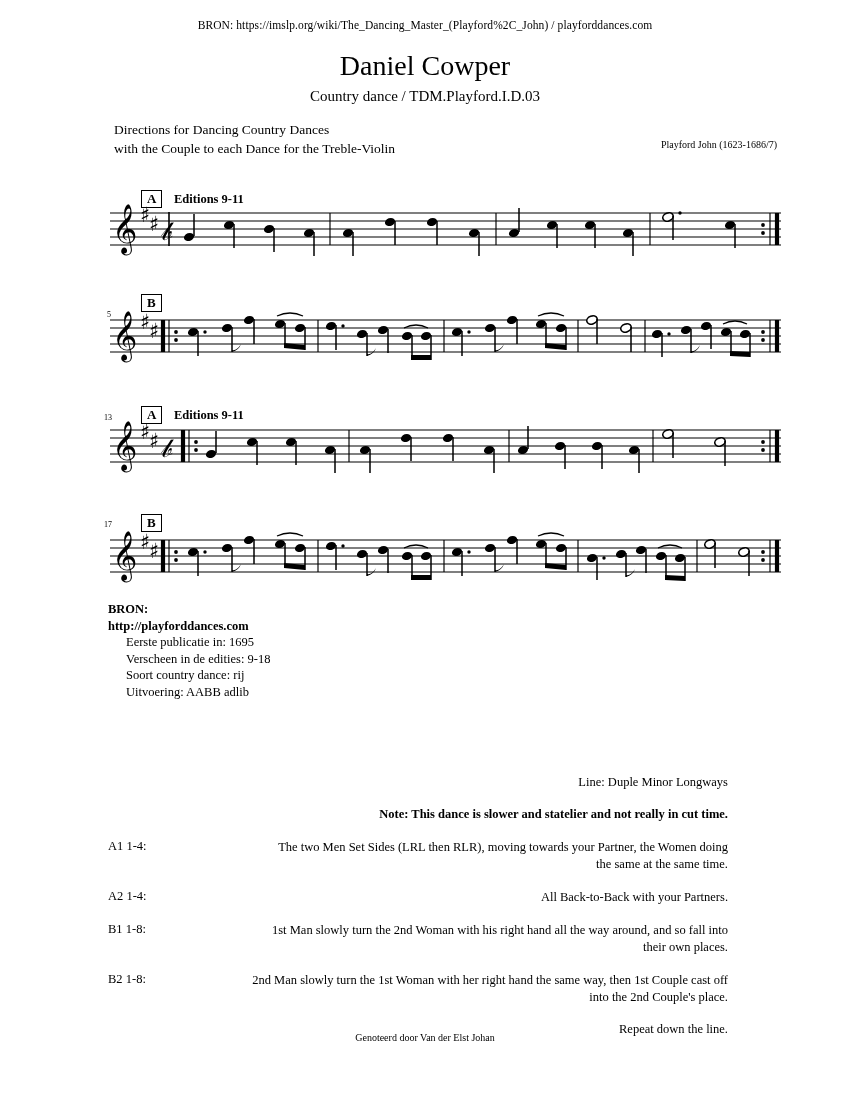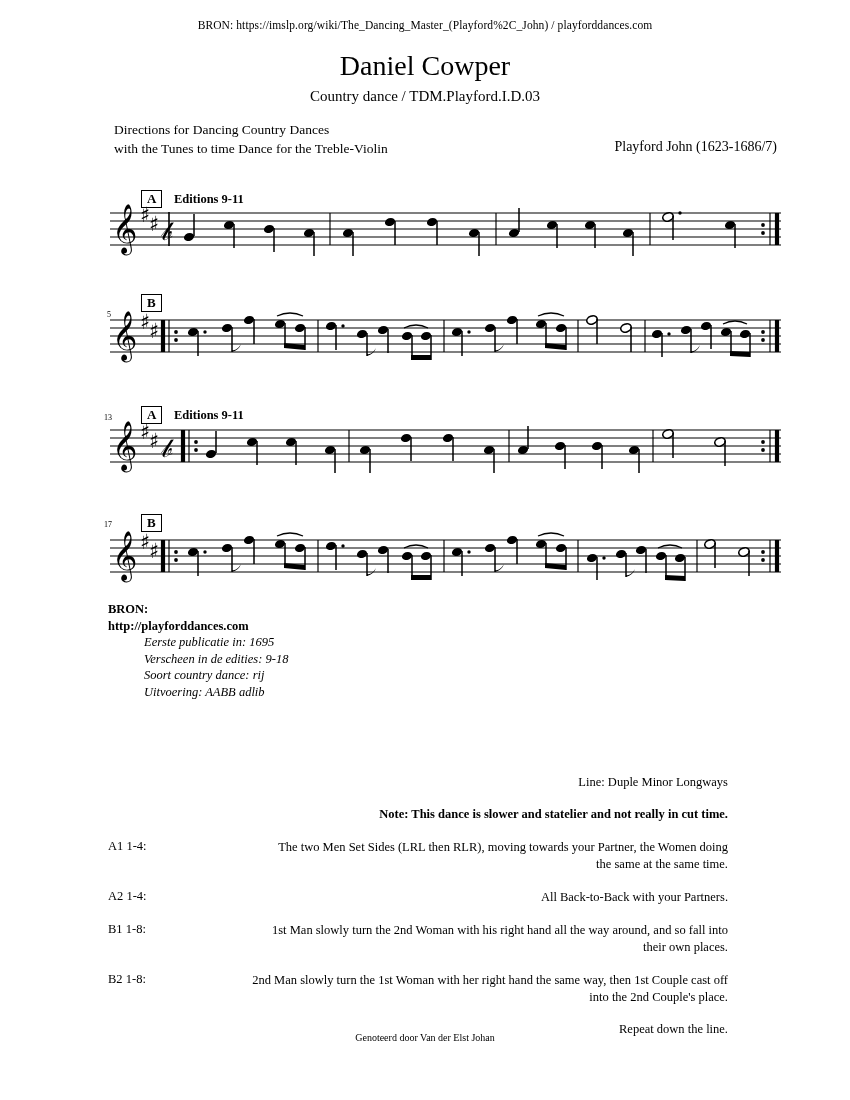--- a/index.html
+++ b/index.html
@@ -22,21 +22,21 @@
     text-align:center; font-size:28px; font-weight:400;
   }
   .doc-subtitle {
     position:absolute; top:88px; left:0; width:850px;
     text-align:center; font-size:15px;
   }
   .header-left {
     position:absolute; top:120px; left:114px; font-size:13.5px; line-height:19px;
   }
   .header-right {
-    position:absolute; top:139px; right:73px; font-size:14px;
+    position:absolute; top:139px; right:73px; font-size:10px;
   }
 
   
   .system { position:absolute; left:0; top:0; }
   svg { display:block; overflow:visible; }
   .stf { stroke:#000; stroke-width:1.05; }
   .bar { stroke:#000; stroke-width:1.15; }
   .barthick { stroke:#000; stroke-width:4.2; }
   .stem { stroke:#000; stroke-width:1.5; }
   .beam { fill:#000; }
@@ -54,21 +54,21 @@
     font-family:"Liberation Serif", serif;
     line-height:13px;
     background:#fff;
   }
   .rehearsal-label {
     position:absolute; font-size:12.5px; font-weight:bold;
   }
 
   .bron-block { position:absolute; left:108px; top:601px; font-size:12.5px; line-height:16.5px; }
   .bron-block .b { font-weight:bold; }
-  .bron-block .ind { margin-left:36px;font-style:italic; }
+  .bron-block .ind { margin-left:18px; }
 
   .notes-block { position:absolute; left:108px; top:775px; width:620px; font-size:12.5px;text-align:right; }
   .notes-block .line-row { margin-bottom:17px; }
   .notes-block .note-row { margin-bottom:17px; font-weight:bold; }
   .fig { margin-bottom:16px; display:flex;gap:48px; }
   .fig-tag { white-space:pre; flex:0 0 auto; }
   .fig-txt { flex:1 1 auto; line-height:17px; }
   .fig-txt .cont { display:block; margin-left:38px; }
   .repeat-line { margin-top:12px; }
 
@@ -81,21 +81,21 @@
 <body>
 
 <div class="page">
 
   <div class="src-line">BRON: https://imslp.org/wiki/The_Dancing_Master_(Playford%2C_John) / playforddances.com</div>
   <div class="doc-title">Daniel Cowper</div>
   <div class="doc-subtitle">Country dance / TDM.Playford.I.D.03</div>
 
   <div class="header-left">
     <div>Directions for Dancing Country Dances</div>
-    <div>with the Tunes to time Dance for the Treble-Violin</div>
+    <div>with the Couple to each Dance for the Treble-Violin</div>
   </div>
   <div class="header-right">Playford John (1623-1686/7)</div>
 
   <div class="rehearsal" style="left:141px; top:190px;">A</div>
   <div class="rehearsal-label" style="left:174px; top:192px;">Editions 9-11</div>
 
   <div class="system" style="left:0; top:0;">
   <svg width="850" height="1100" style="position:absolute;left:0;top:0;pointer-events:none;">
 
     <g class="stf">

